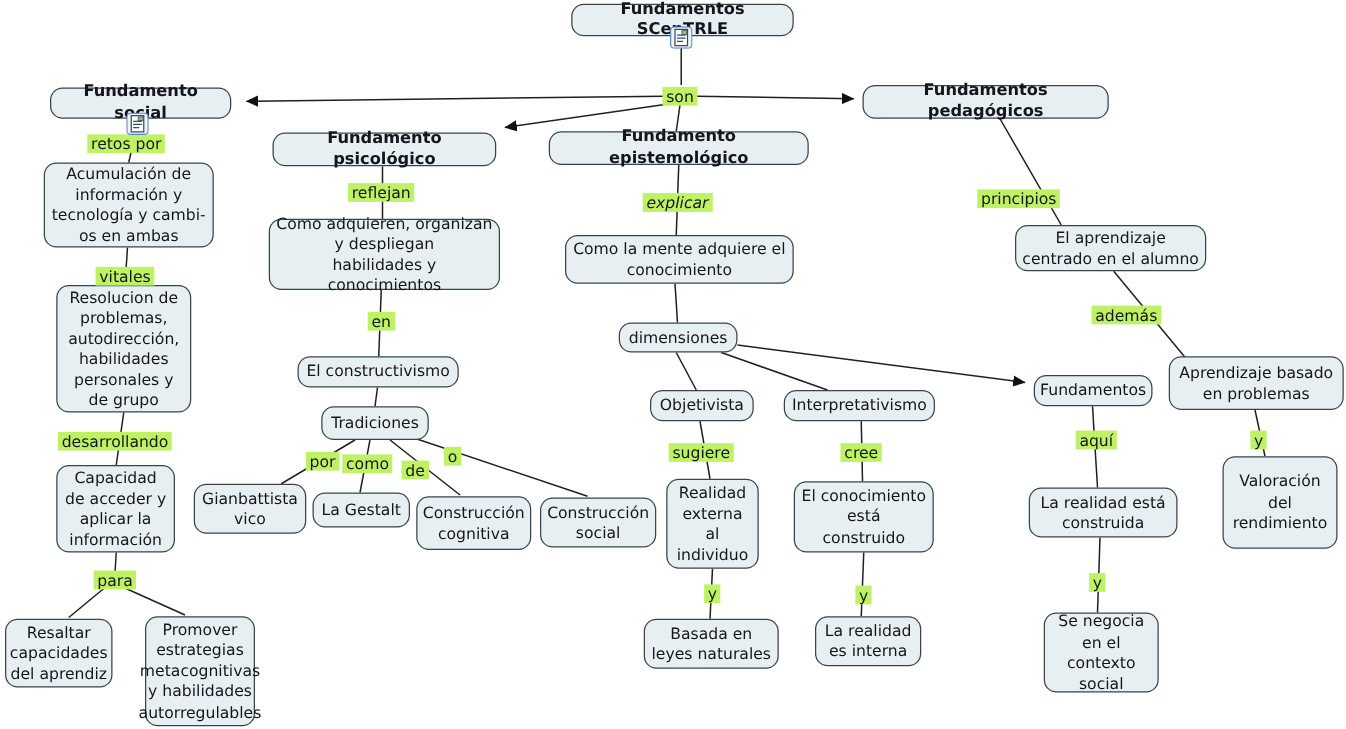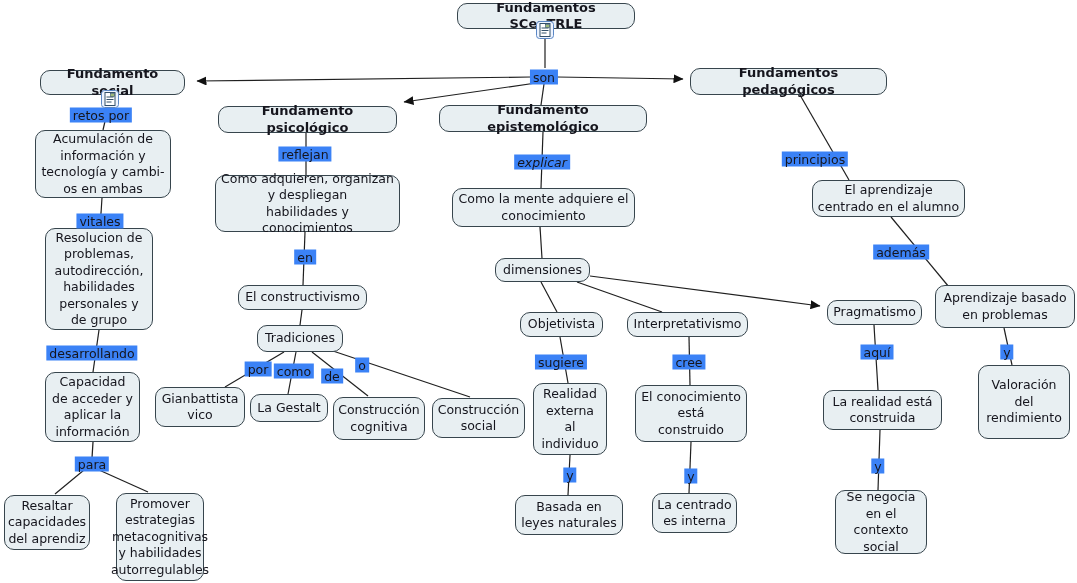--- a/index.html
+++ b/index.html
@@ -18,21 +18,21 @@
     border-radius:10px;
     display:flex;align-items:center;justify-content:center;
     text-align:center;
     font-size:12.5px;line-height:16.5px;color:#15151d;
     white-space:pre-line;
     padding:1px 4px;
   }
   .node.bold{font-weight:bold;font-size:13px;}
   .label{
     position:absolute;transform:translate(-50%,-50%);
-    background:#3b82f6;padding:0 3px;
+    background:#bef264;padding:0 3px;
     font-size:12.5px;color:#15151d;white-space:nowrap;
   }
   .res-icon{position:absolute;transform:translate(-50%,-50%);width:18px;height:18px;}
 </style>
 </head>
 <body>
 
 <div class="canvas">
   <svg id="edges">
     <defs>
@@ -122,25 +122,25 @@
       <div class="node" style="left: 627px; top: 312px; width: 121px; height: 25px;">Interpretativismo</div>
       <div class="node" style="left: 533px; top: 383px; width: 74px; height: 72px;">Realidad
 externa
 al
 individuo</div>
       <div class="node" style="left: 515px; top: 495px; width: 108px; height: 40px;">Basada en
 leyes naturales</div>
       <div class="node" style="left: 635px; top: 385px; width: 112px; height: 57px;">El conocimiento
 está
 construido</div>
-      <div class="node" style="left: 652px; top: 493px; width: 85px; height: 40px;">La centrado
+      <div class="node" style="left: 652px; top: 493px; width: 85px; height: 40px;">La realidad
 es interna</div>
       <div class="node" style="left: 812px; top: 180px; width: 153px; height: 37px;">El aprendizaje
 centrado en el alumno</div>
-      <div class="node" style="left: 827px; top: 300px; width: 95px; height: 25px;">Pragmatismo</div>
+      <div class="node" style="left: 827px; top: 300px; width: 95px; height: 25px;">Fundamentos</div>
       <div class="node" style="left: 823px; top: 390px; width: 119px; height: 40px;">La realidad está
 construida</div>
       <div class="node" style="left: 835px; top: 490px; width: 92px; height: 64px;">Se negocia
 en el
 contexto
 social</div>
       <div class="node" style="left: 935px; top: 285px; width: 140px; height: 43px;">Aprendizaje basado
 en problemas</div>
       <div class="node" style="left: 978px; top: 365px; width: 92px; height: 74px;">Valoración
 del

